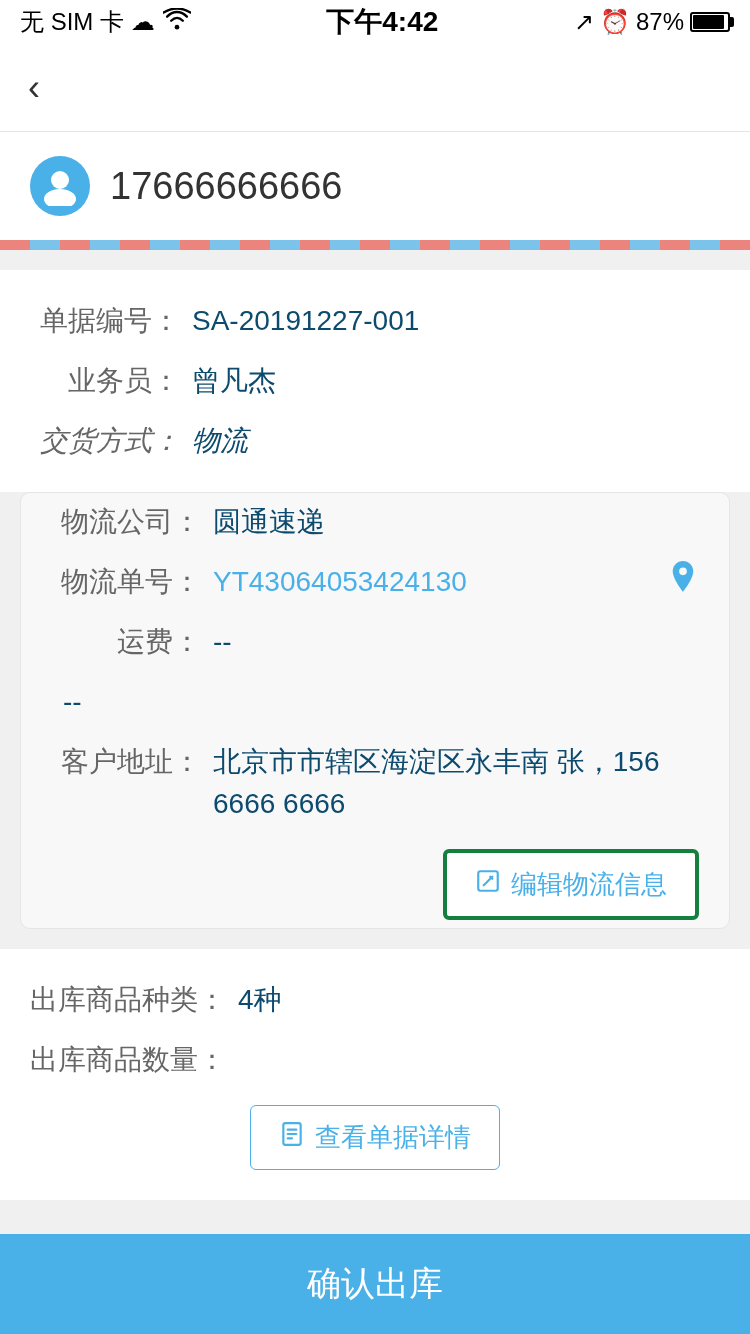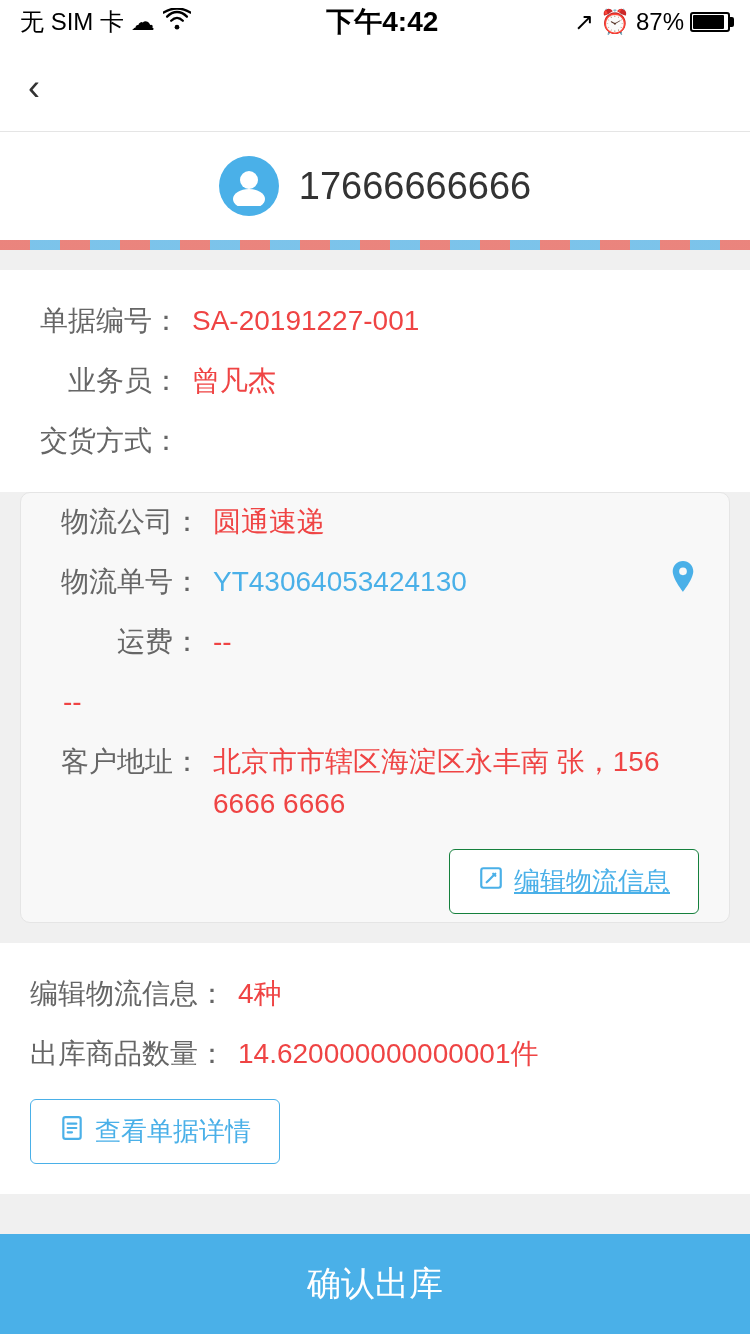--- a/index.html
+++ b/index.html
@@ -56,21 +56,20 @@
     }
 
     
     .customer-header {
       background: #fff;
       padding: 24px 30px;
       display: flex;
       align-items: center;
       gap: 20px;
       border-bottom: none;
-      justify-content: center;
     }
     .customer-avatar {
       width: 60px;
       height: 60px;
       background: #4ab0e8;
       border-radius: 50%;
       display: flex;
       align-items: center;
       justify-content: center;
     }
@@ -101,30 +100,30 @@
       margin-top: 20px;
       padding: 30px;
     }
 
     .field-row {
       display: flex;
       align-items: flex-start;
       margin-bottom: 18px;
       line-height: 1.5;
     }
-    .field-row:last-child { margin-bottom: 0; }
+    .field-row:last-child { margin-bottom: 0; font-style: italic; }
     .field-label {
       color: #666;
       font-size: 28px;
       min-width: 150px;
       text-align: right;
       flex-shrink: 0;
     }
     .field-value {
-      color: #ef4444;
+      color: #0c4a6e;
       font-size: 28px;
       flex: 1;
       margin-left: 12px;
     }
     .field-value.blue { color: #4ab0e8; }
 
     .logistics-icon {
       display: inline-flex;
       align-items: center;
       margin-left: 12px;
@@ -142,50 +141,49 @@
       padding: 8px 30px;
     }
 
     
     .edit-btn-row {
       display: flex;
       justify-content: flex-end;
       margin-top: 24px;
     }
     .edit-btn {
-      border: 1px solid #15803d;
+      border: 4px solid #15803d;
       border-radius: 6px;
       padding: 14px 28px;
       color: #4ab0e8;
       font-size: 26px;
       display: flex;
       align-items: center;
       gap: 10px;
       background: #fff;
       cursor: pointer;
-      text-decoration: underline;
     }
 
     
     .gray-divider {
       width: 750px;
       height: 20px;
       background: #f0f0f0;
     }
 
     
     .summary-section {
       background: #fff;
       padding: 30px;
     }
 
     
     .view-btn-row {
       display: flex;
-      justify-content: flex-start;
+      justify-content: center;
       margin-top: 24px;
     }
     .view-btn {
       border: 1px solid #4ab0e8;
       border-radius: 6px;
       padding: 14px 28px;
       color: #4ab0e8;
       font-size: 26px;
       display: flex;
       align-items: center;
@@ -301,20 +299,21 @@
     <div class="field-row">
       <span class="field-label">单据编号：</span>
       <span class="field-value">SA-20191227-001</span>
     </div>
     <div class="field-row">
       <span class="field-label">业务员：</span>
       <span class="field-value">曾凡杰</span>
     </div>
     <div class="field-row">
       <span class="field-label">交货方式：</span>
+      <span class="field-value">物流</span>
     </div>
   </div>
 
   <div class="logistics-card" style="margin: 0 20px 0 20px; border-radius: 10px;">
     <div class="field-row">
       <span class="field-label">物流公司：</span>
       <span class="field-value">圆通速递</span>
     </div>
     <div class="field-row">
       <span class="field-label">物流单号：</span>
@@ -348,26 +347,25 @@
         </span>
         <span>编辑物流信息</span>
       </button>
     </div>
   </div>
 
   <div class="gray-divider"></div>
 
   <div class="summary-section">
     <div class="field-row">
-      <span class="field-label">编辑物流信息：</span>
+      <span class="field-label">出库商品种类：</span>
       <span class="field-value">4种</span>
     </div>
     <div class="field-row">
       <span class="field-label">出库商品数量：</span>
-      <span class="field-value">14.620000000000001件</span>
     </div>
 
     <div class="view-btn-row">
       <button class="view-btn">
         <span>
           <svg width="26" height="26" viewBox="0 0 24 24" fill="none" stroke="#4ab0e8" stroke-width="2">
             <rect x="4" y="2" width="16" height="20" rx="2" fill="none" stroke="#4ab0e8"></rect>
             <line x1="8" y1="8" x2="16" y2="8" stroke="#4ab0e8" stroke-linecap="round"></line>
             <line x1="8" y1="12" x2="16" y2="12" stroke="#4ab0e8" stroke-linecap="round"></line>
             <line x1="8" y1="16" x2="12" y2="16" stroke="#4ab0e8" stroke-linecap="round"></line>

